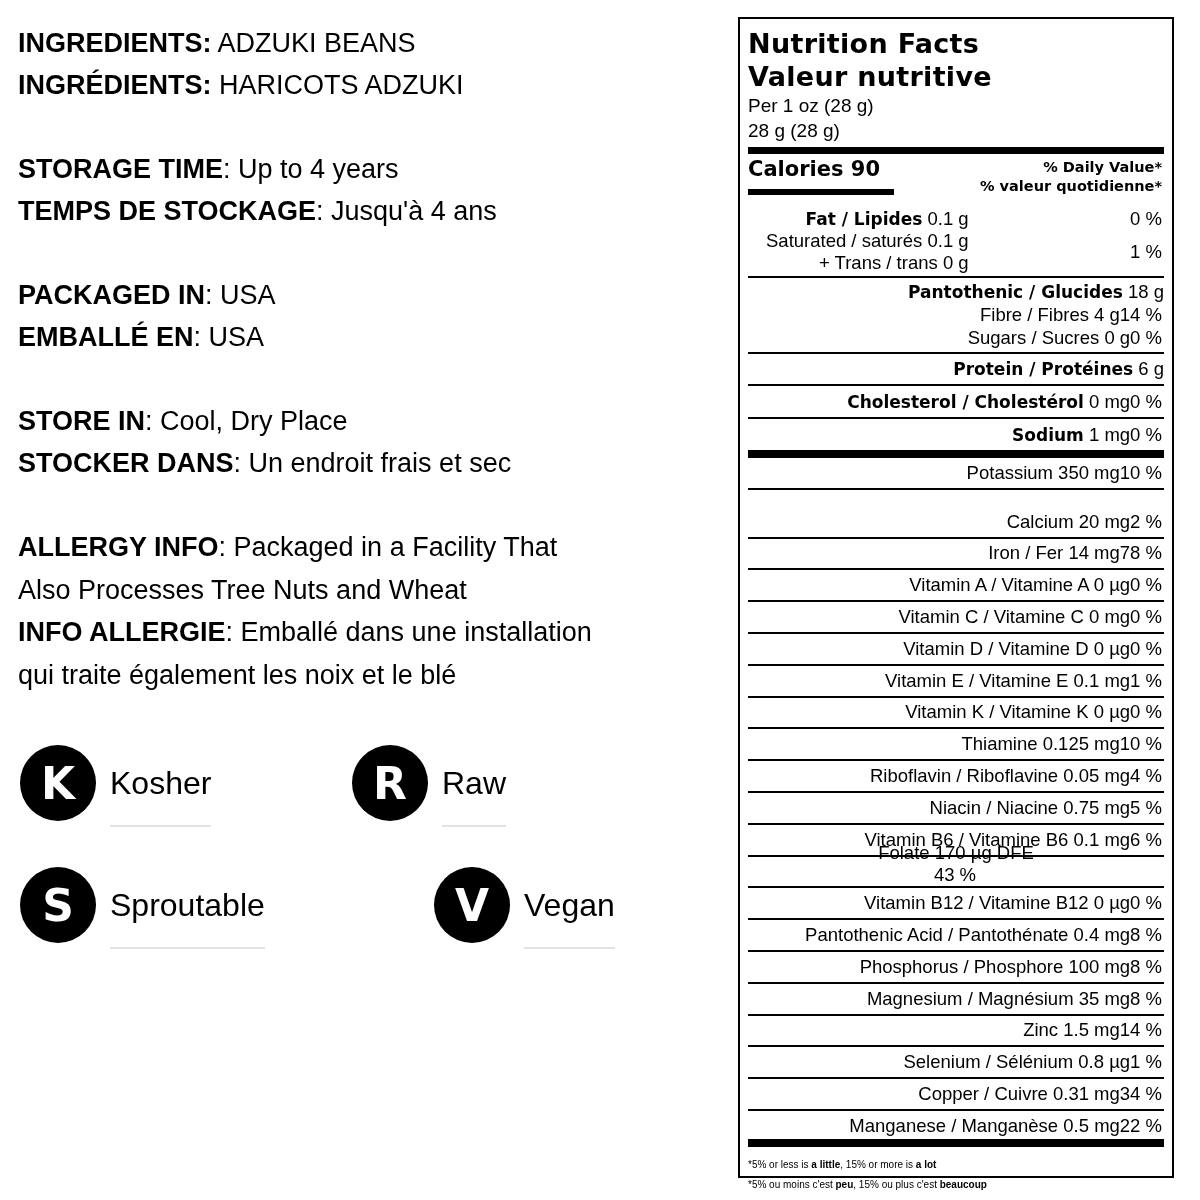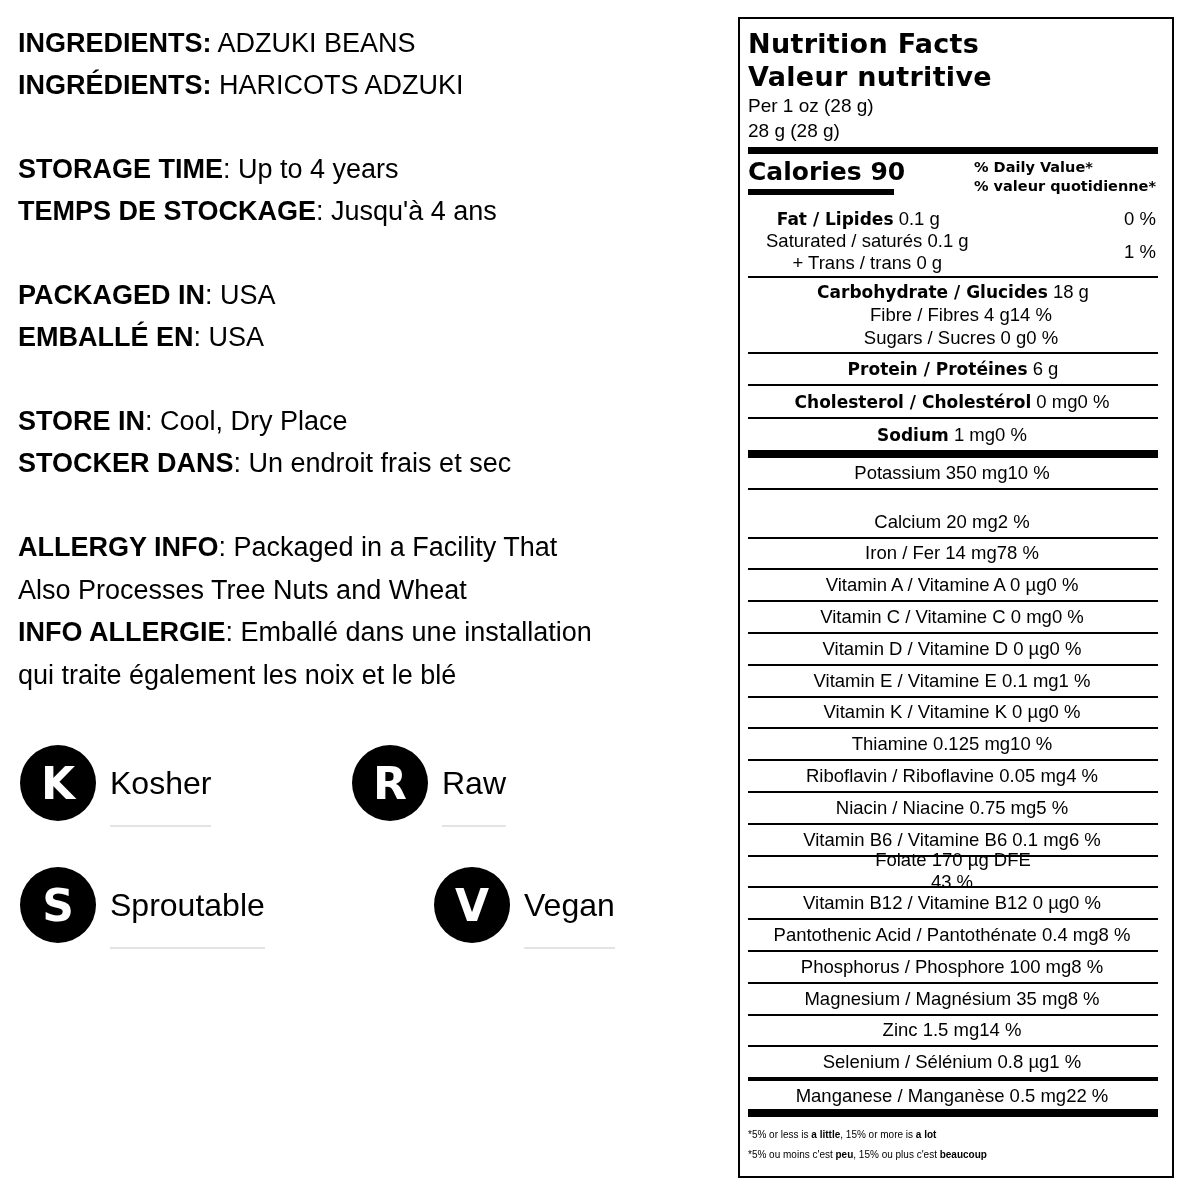--- a/index.html
+++ b/index.html
@@ -18,34 +18,34 @@
     width: 76px; height: 76px; border-radius: 50%; background: #000;
     color: #fff; font-weight: bold; font-size: 44px; display: flex;
     align-items: center; justify-content: center; font-family: "DejaVu Sans", sans-serif;
   }
   .badge .label-wrap { margin-left: 14px; position: relative; }
   .badge .label { font-size: 32px; line-height: 56px; }
   .badge .underline { position: absolute; left: 0; right: 0; bottom: -16px; height: 2px; background: #e3e3e3; }
 
   .panel {
     position: absolute; left: 738px; top: 17px; width: 436px; height: 1161px;
-    border: 2px solid #000; padding: 8px 14px 0 8px;
+    border: 2px solid #000; padding: 8px 8px 0 8px;
   }
   .nf-title { font-family: "DejaVu Sans", sans-serif; font-weight: bold; font-size: 27px; line-height: 33px; letter-spacing: 0.3px; }
   .serv { font-size: 19px; line-height: 25px; }
   .rule-thick { height: 7px; background: #000; margin-top: 4px; }
   .rule-heavy { height: 8px; background: #000; }
   .rule-thin { height: 2px; background: #000; }
 
   .cal-row { position: relative; height: 54px; }
-  .cal-label { position: absolute; left: 0; top: 3px; font-family: "DejaVu Sans", sans-serif; font-weight: bold; font-size: 25px; }
+  .cal-label { position: absolute; left: 0; top: 3px; font-family: "DejaVu Sans", sans-serif; font-weight: bold; font-size: 21px; }
   .cal-bar { position: absolute; left: 0; top: 35px; width: 146px; height: 6px; background: #000; }
-  .dv-head { position: absolute; right: 2px; top: 4px; font-family: "DejaVu Sans", sans-serif; font-weight: bold; font-size: 14.5px; line-height: 19px; }
-
-  .row { display: flex; justify-content: center; align-items: center; font-size: 18.5px; }
+  .dv-head { position: absolute; right: 2px; top: 4px; text-align: right; font-family: "DejaVu Sans", sans-serif; font-weight: bold; font-size: 14.5px; line-height: 19px; }
+
+  .row { display: flex; justify-content: flex-end; align-items: center; font-size: 18.5px; }
   .row .name b { font-family: "DejaVu Sans", sans-serif; font-weight: bold; font-size: 17px; }
   .row .pct { padding-right: 2px; }
   .sub { padding-left: 18px; }
   .group { display: flex; justify-content: space-between; align-items: center; }
   .group .pct { font-size: 18.5px; padding-right: 2px; }
 
   .foot { font-size: 10px; line-height: 20px; padding-top: 8px; }
 </style>
 </head>
 <body>
@@ -130,21 +130,21 @@
     </div>
     <div style="display:flex;flex-direction:column;align-items:flex-end;height:66px;">
       <div class="pct" style="height:22px;font-size:18.5px;">0 %</div>
       <div class="pct" style="height:44px;display:flex;align-items:center;font-size:18.5px;">1 %</div>
     </div>
   </div>
   <div class="rule-thin" style="margin-top:2px;"></div>
 
   <div style="height:74px;padding-top:3px;">
     <div class="row" style="height:22px;">
-        <span class="name"><b>Carbohydrate / Glucides</b><span> 18 g</span></span>
+        <span class="name"><b>Pantothenic / Glucides</b><span> 18 g</span></span>
       </div>
     <div class="row sub" style="height:23px;">
         <span>Fibre / Fibres 4 g</span>
         <span class="pct">14 %</span>
       </div>
     <div class="row sub" style="height:23px;">
         <span>Sugars / Sucres 0 g</span>
         <span class="pct">0 %</span>
       </div>
   </div>
@@ -253,20 +253,24 @@
       <div class="row" style="height: 29.8px;">
         <span>Zinc 1.5 mg</span>
         <span class="pct">14 %</span>
       </div>
       <div class="rule-thin"></div>
       <div class="row" style="height: 29.8px;">
         <span>Selenium / Sélénium 0.8 µg</span>
         <span class="pct">1 %</span>
       </div>
       <div class="rule-thin"></div>
+      <div class="row" style="height: 29.8px;">
+        <span>Copper / Cuivre 0.31 mg</span>
+        <span class="pct">34 %</span>
+      </div>
       <div class="rule-thin"></div>
       <div class="row" style="height: 29.8px;">
         <span>Manganese / Manganèse 0.5 mg</span>
         <span class="pct">22 %</span>
       </div>
     </div>
   <div class="rule-heavy" style="margin-top:-2px;"></div>
 
   <div class="foot">
     <div><span>*5% or less is </span><b>a little</b><span>, 15% or more is </span><b>a lot</b></div>

